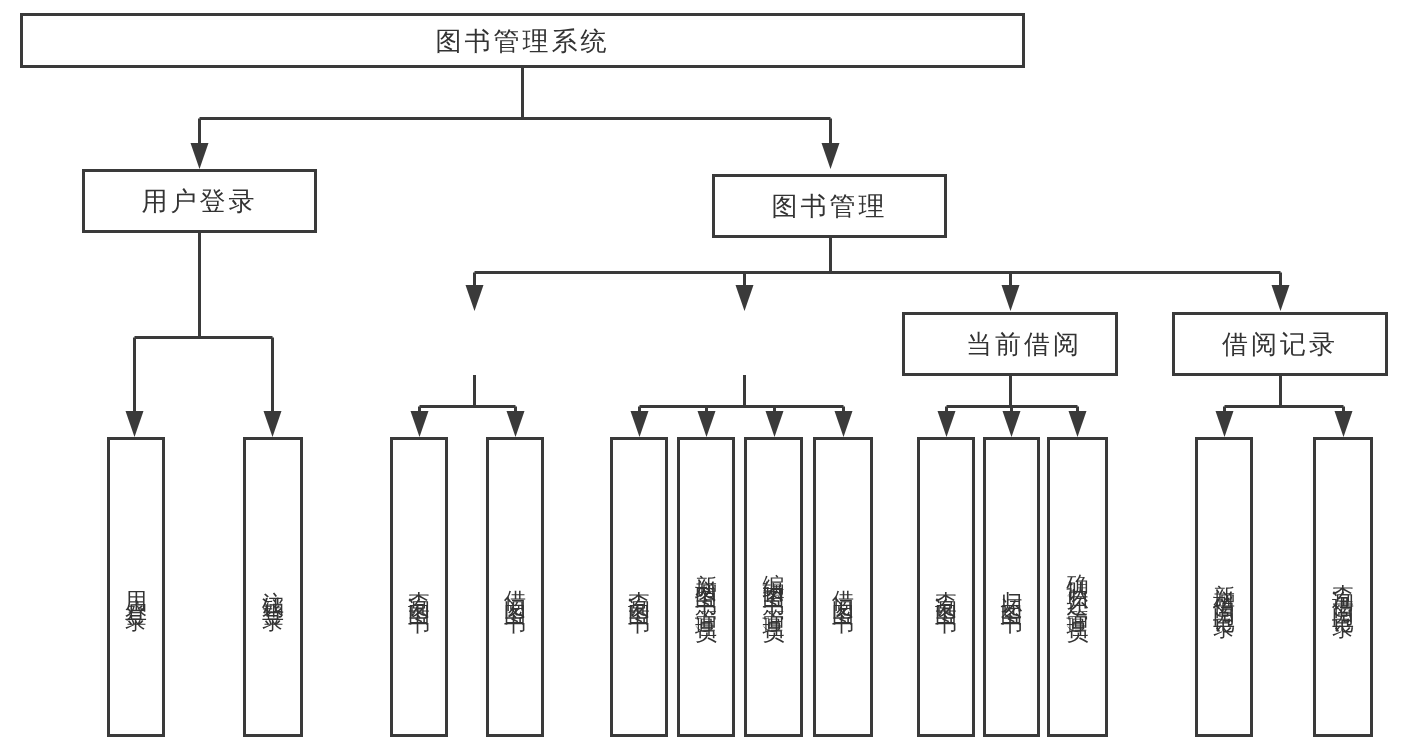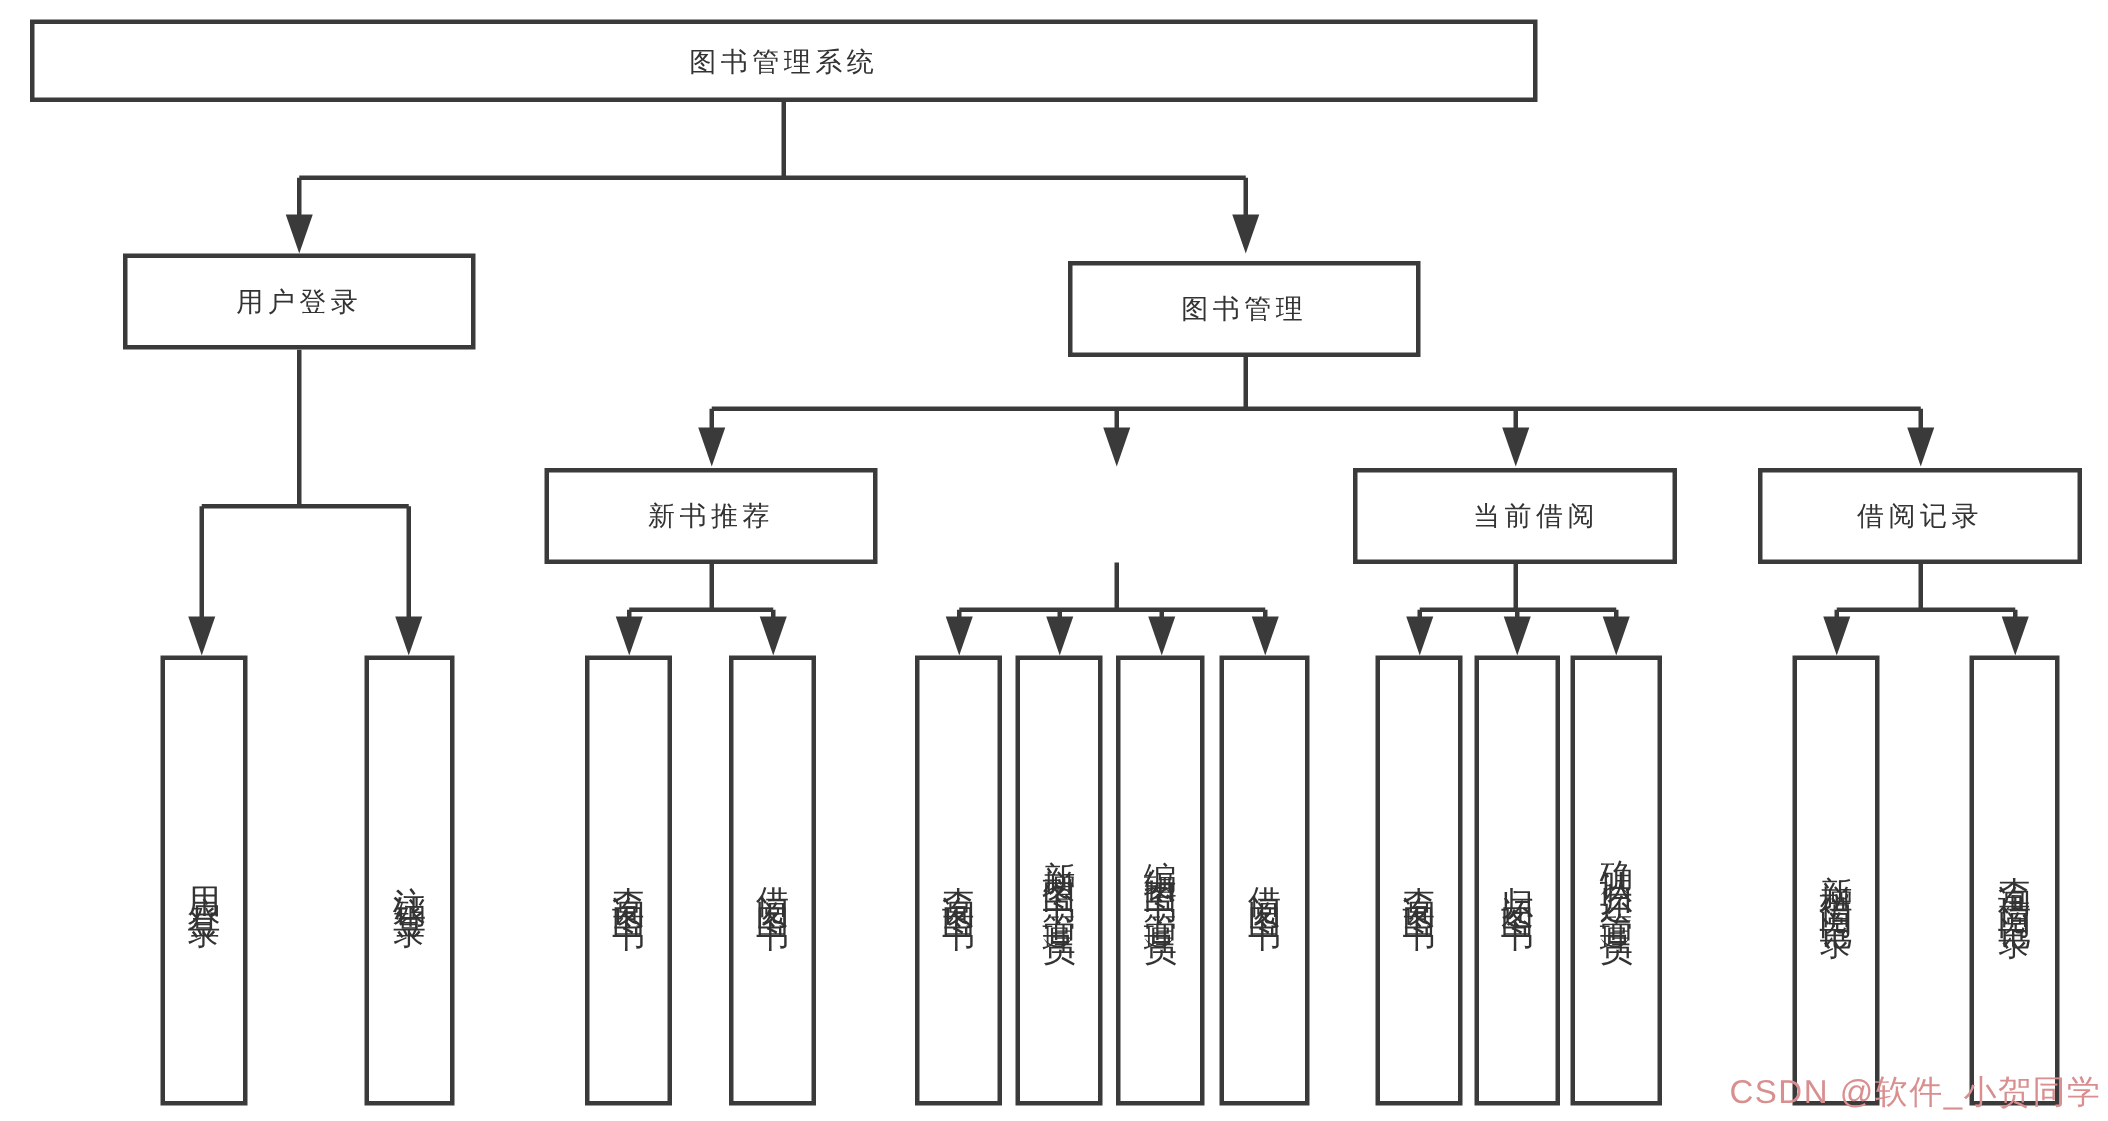--- a/index.html
+++ b/index.html
@@ -13,21 +13,21 @@
     font-family:"Liberation Sans","DejaVu Sans",sans-serif;
     color:var(--text);
   }
   svg.wires{position:absolute;left:0;top:0;width:1405px;height:747px;}
   svg.wires path{stroke:var(--line);stroke-width:3;fill:none;}
   svg.wires polygon{fill:var(--line);stroke:none;}
   .hbox,.vbox{
     position:absolute; box-sizing:border-box;
     background:var(--background); border:3px solid var(--border);
     display:flex; align-items:center; justify-content:center;
-    font-size:18px; color:var(--text); line-height:1;
+    font-size:26px; color:var(--text); line-height:1;
   }
   .hbox{letter-spacing:3px;}
   .vbox{
     top:437px; height:300px;
     writing-mode:vertical-rl; text-orientation:mixed;
     letter-spacing:7px; font-size:22px;
   }
   .watermark{
     position:absolute; right:4px; bottom:4px;
     font-size:22px; letter-spacing:1px;
@@ -80,21 +80,20 @@
       <polygon points="1215.5,411 1233.5,411 1224.5,437"></polygon>
       <polygon points="1334.5,411 1352.5,411 1343.5,437"></polygon>
     </g>
   </svg>
 
   <div class="hbox" style="left:20px;top:13px;width:1005px;height:55px;">图书管理系统</div>
 
   <div class="hbox" style="left:82px;top:169px;width:235px;height:64px;">用户登录</div>
   <div class="hbox" style="left:712px;top:174px;width:235px;height:64px;">图书管理</div>
 
-  <div class="hbox" style="left:363px;top:312px;width:222px;height:64px;">新书推荐</div>
   <div class="hbox" style="left:902px;top:312px;width:216px;height:64px;padding-left:28px;">当前借阅</div>
   <div class="hbox" style="left:1172px;top:312px;width:216px;height:64px;">借阅记录</div>
 
   <div class="vbox" style="left:107px;width:58px;">用户登录</div>
   <div class="vbox" style="left:243px;width:60px;">注销登录</div>
 
   <div class="vbox" style="left:390px;width:58px;">查询图书</div>
   <div class="vbox" style="left:486px;width:58px;">借阅图书</div>
 
   <div class="vbox" style="left:610px;width:58px;">查询图书</div>
@@ -102,14 +101,13 @@
   <div class="vbox" style="left:744px;width:59px;">编辑图书（管理员）</div>
   <div class="vbox" style="left:813px;width:60px;">借阅图书</div>
 
   <div class="vbox" style="left:917px;width:58px;">查询图书</div>
   <div class="vbox" style="left:983px;width:57px;">归还图书</div>
   <div class="vbox" style="left:1047px;width:61px;">确认归还（管理员）</div>
 
   <div class="vbox" style="left:1195px;width:58px;">新增借阅记录</div>
   <div class="vbox" style="left:1313px;width:60px;">查询借阅记录</div>
 
-  <div class="watermark">CSDN @软件_小贺同学</div>
 </div>
 
 </body></html>

